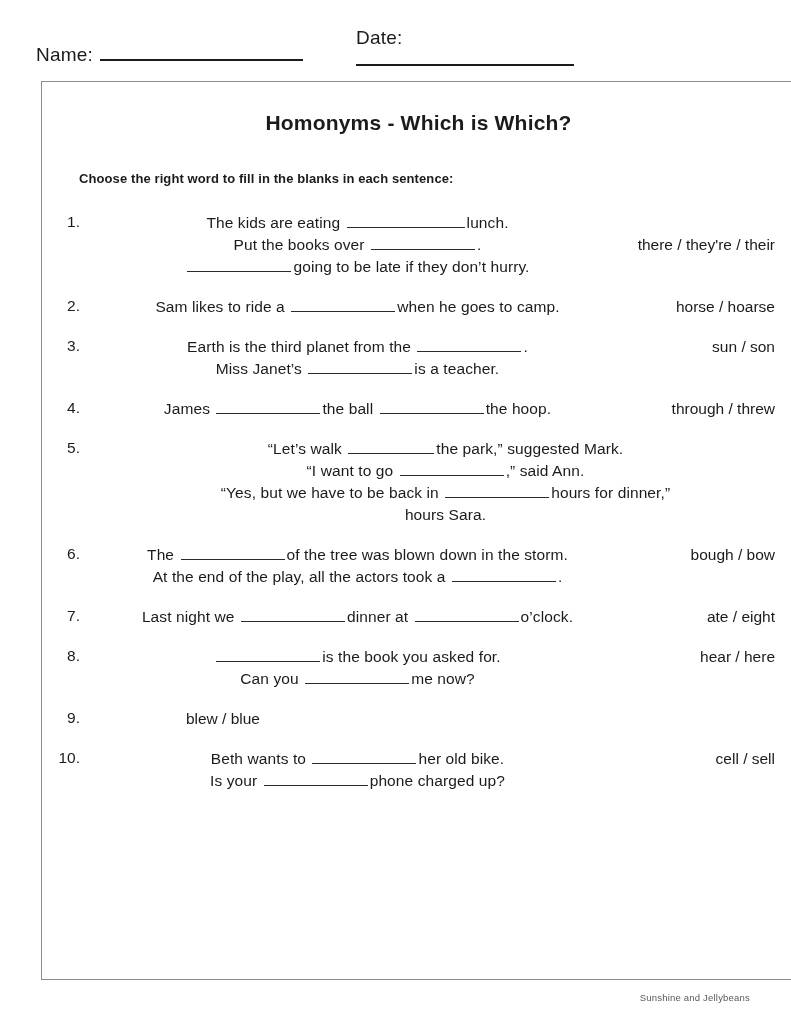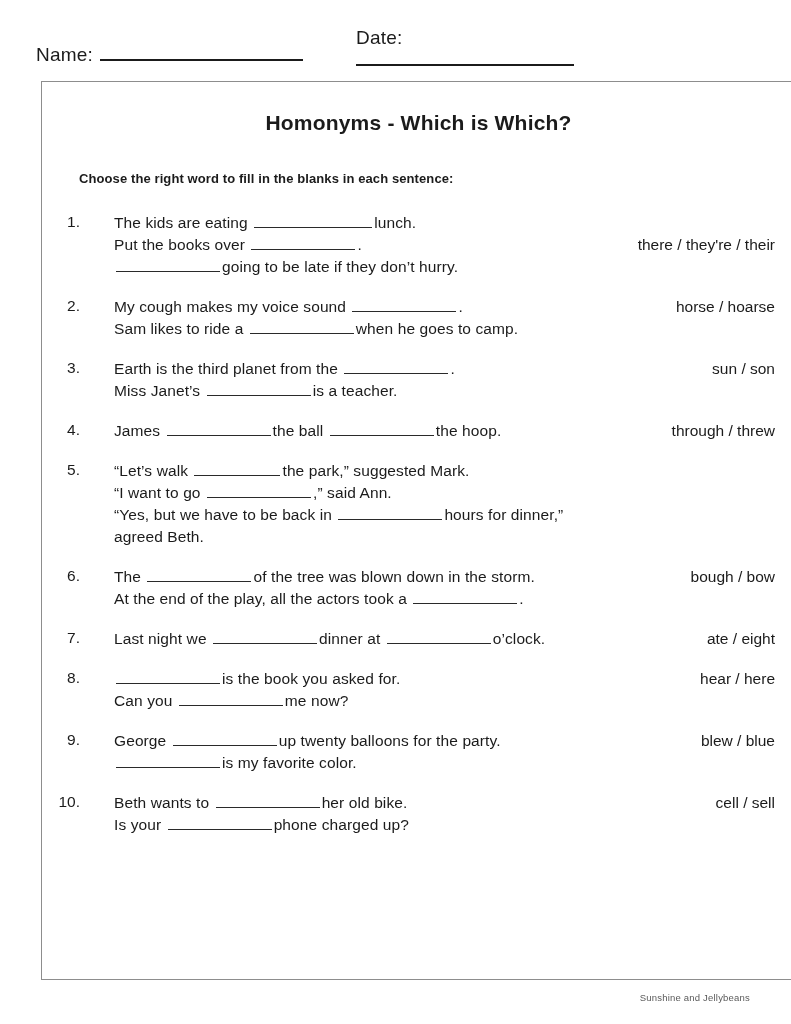--- a/index.html
+++ b/index.html
@@ -92,20 +92,21 @@
   .q-body {
     flex: 1 1 auto;
     min-width: 0;
     padding-left: 28px;
   }
   .q-line {
     font-size: 15.5px;
     line-height: 22px;
     white-space: nowrap;
     letter-spacing: .1px;
+    text-align: center;
   }
   .q-choices {
     flex: 0 0 176px;
     width: 176px;
     text-align: right;
     font-size: 15.5px;
     line-height: 22px;
     padding-right: 2px;
     white-space: nowrap;
   }
@@ -158,21 +159,20 @@
         <div class="q-body">
           <div class="q-line"><span class="seg">The kids are eating</span> <span class="blank w-lg"></span><span class="seg">lunch.</span> </div>
           <div class="q-line"><span class="seg">Put the books over</span> <span class="blank w-md"></span><span class="seg">.</span> </div>
           <div class="q-line"><span class="blank w-md"></span><span class="seg">going to be late if they don’t hurry.</span> </div>
         </div>
         <div class="q-choices off1">there / they're / their</div>
       </div>
       <div class="question">
         <div class="q-num">2.</div>
         <div class="q-body">
-          <div class="q-line"><span class="seg">My cough makes my voice sound</span> <span class="blank w-md"></span><span class="seg">.</span> </div>
           <div class="q-line"><span class="seg">Sam likes to ride a</span> <span class="blank w-md"></span><span class="seg">when he goes to camp.</span> </div>
         </div>
         <div class="q-choices">horse / hoarse</div>
       </div>
       <div class="question">
         <div class="q-num">3.</div>
         <div class="q-body">
           <div class="q-line"><span class="seg">Earth is the third planet from the</span> <span class="blank w-md"></span><span class="seg">.</span> </div>
           <div class="q-line"><span class="seg">Miss Janet’s</span> <span class="blank w-md"></span><span class="seg">is a teacher.</span> </div>
         </div>
@@ -184,21 +184,21 @@
           <div class="q-line"><span class="seg">James</span> <span class="blank w-md"></span><span class="seg">the ball</span> <span class="blank w-md"></span><span class="seg">the hoop.</span> </div>
         </div>
         <div class="q-choices">through / threw</div>
       </div>
       <div class="question">
         <div class="q-num">5.</div>
         <div class="q-body">
           <div class="q-line"><span class="seg">“Let’s walk</span> <span class="blank w-sm"></span><span class="seg">the park,” suggested Mark.</span> </div>
           <div class="q-line"><span class="seg">“I want to go</span> <span class="blank w-md"></span><span class="seg">,” said Ann.</span> </div>
           <div class="q-line"><span class="seg">“Yes, but we have to be back in</span> <span class="blank w-md"></span><span class="seg">hours for dinner,”</span> </div>
-          <div class="q-line"><span class="seg"> agreed Beth.</span> </div>
+          <div class="q-line"><span class="seg"> hours Sara.</span> </div>
         </div>
       </div>
       <div class="question">
         <div class="q-num">6.</div>
         <div class="q-body">
           <div class="q-line"><span class="seg">The</span> <span class="blank w-md"></span><span class="seg">of the tree was blown down in the storm.</span> </div>
           <div class="q-line"><span class="seg">At the end of the play, all the actors took a</span> <span class="blank w-md"></span><span class="seg">.</span> </div>
         </div>
         <div class="q-choices">bough / bow</div>
       </div>
@@ -212,24 +212,20 @@
       <div class="question">
         <div class="q-num">8.</div>
         <div class="q-body">
           <div class="q-line"><span class="blank w-md"></span><span class="seg">is the book you asked for.</span> </div>
           <div class="q-line"><span class="seg">Can you</span> <span class="blank w-md"></span><span class="seg">me now?</span> </div>
         </div>
         <div class="q-choices">hear / here</div>
       </div>
       <div class="question">
         <div class="q-num">9.</div>
-        <div class="q-body">
-          <div class="q-line"><span class="seg">George</span> <span class="blank w-md"></span><span class="seg">up twenty balloons for the party.</span> </div>
-          <div class="q-line"><span class="blank w-md"></span><span class="seg">is my favorite color.</span> </div>
-        </div>
         <div class="q-choices">blew / blue</div>
       </div>
       <div class="question">
         <div class="q-num">10.</div>
         <div class="q-body">
           <div class="q-line"><span class="seg">Beth wants to</span> <span class="blank w-md"></span><span class="seg">her old bike.</span> </div>
           <div class="q-line"><span class="seg">Is your</span> <span class="blank w-md"></span><span class="seg">phone charged up?</span> </div>
         </div>
         <div class="q-choices">cell / sell</div>
       </div>

